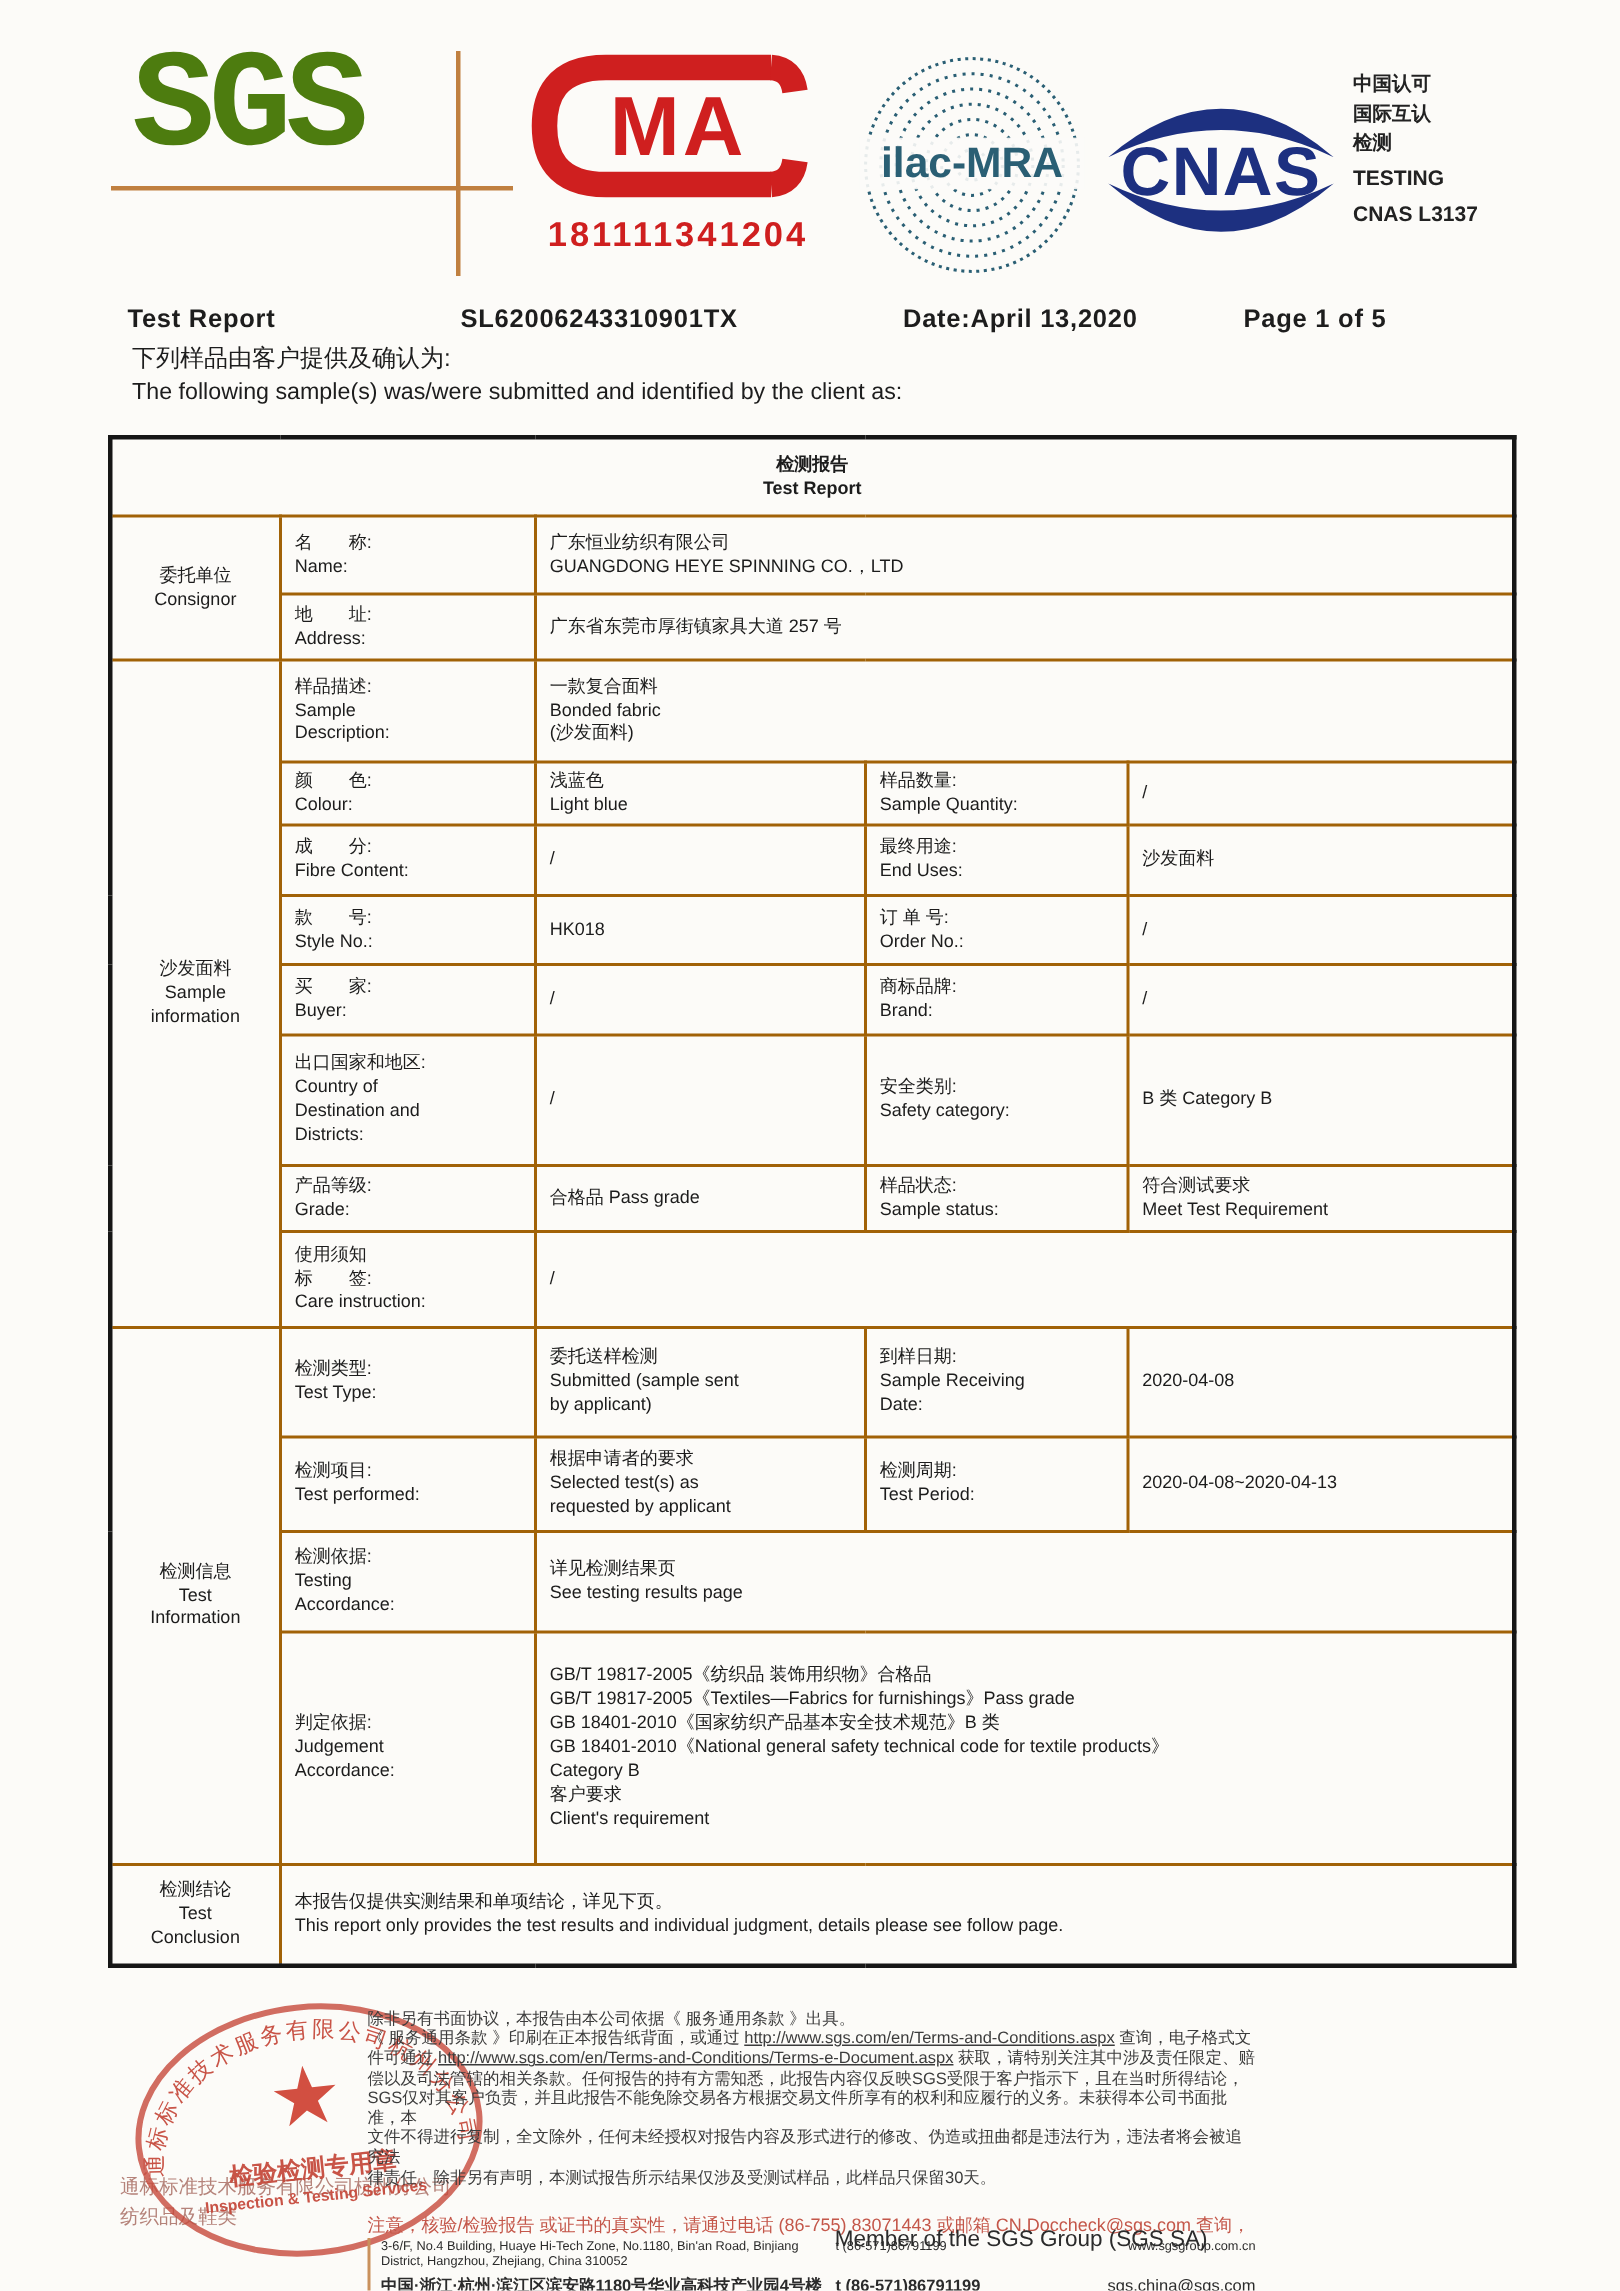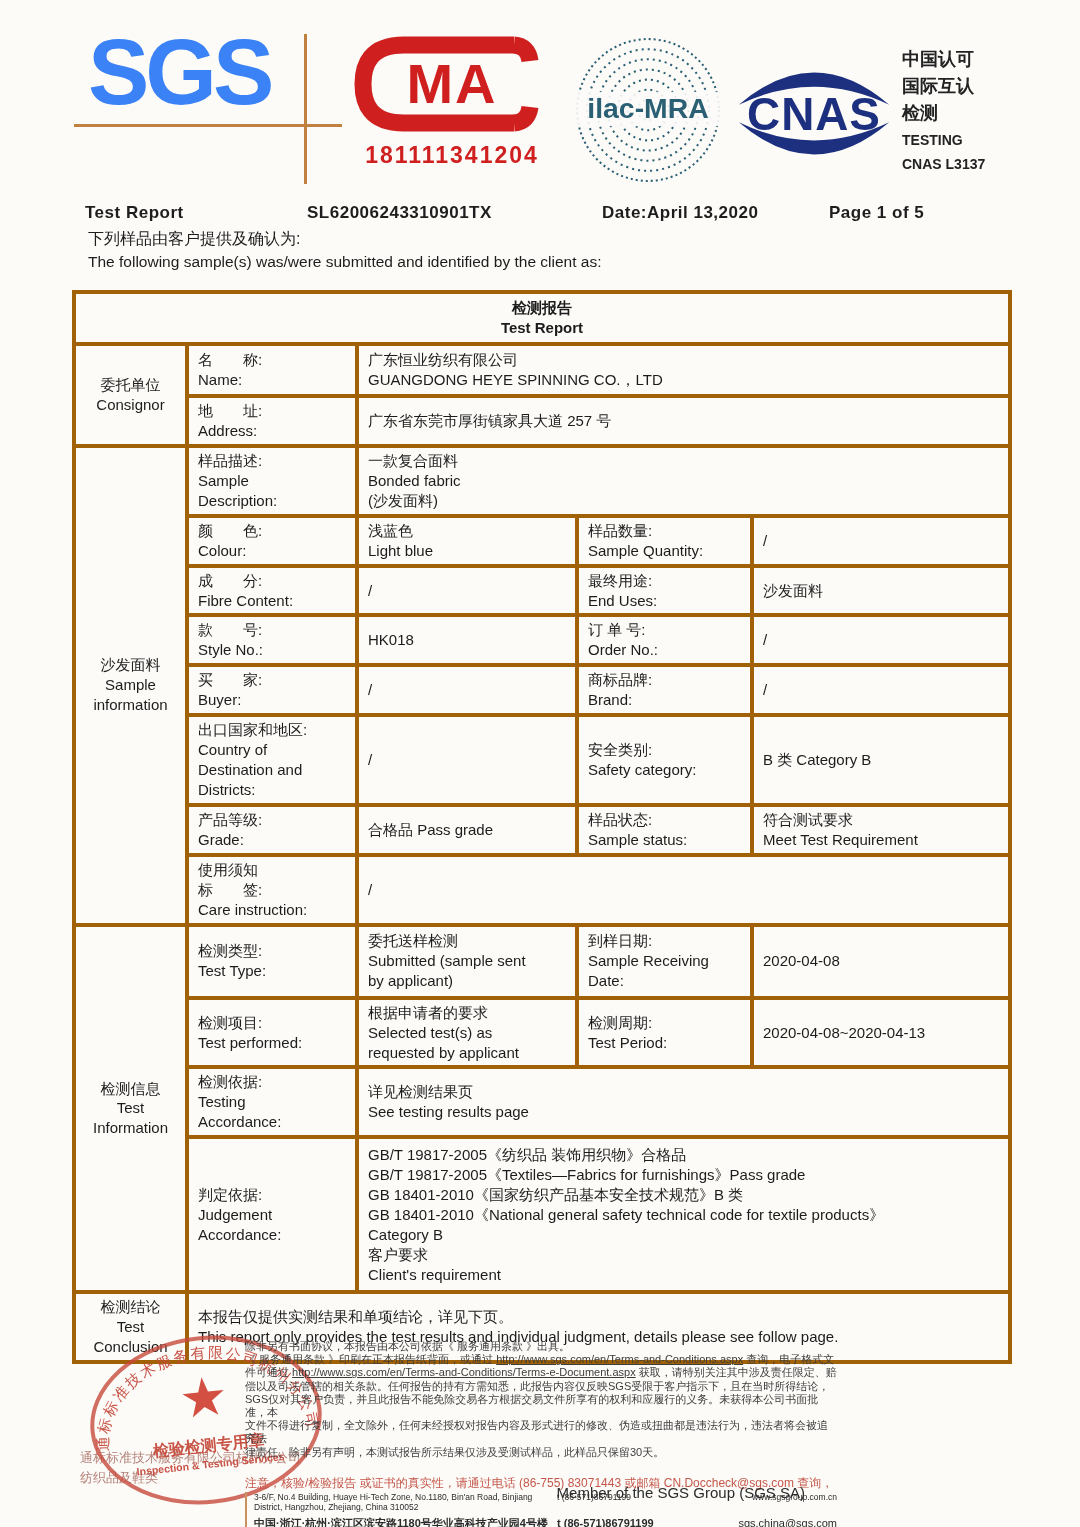--- a/index.html
+++ b/index.html
@@ -4,42 +4,42 @@
 <style>
   html,body{margin:0;padding:0;}
   body{
     width:1080px;height:1527px;position:relative;overflow:hidden;
     background:#fcfbf8;font-family:"Liberation Sans",sans-serif;color:#1d1d1d;
     -webkit-font-smoothing:antialiased;
   }
   
   .hdr{position:absolute;top:12px;left:0;width:1080px;height:188px;}
   .sgs{position:absolute;left:88px;top:14px;width:250px;height:130px;}
-  .sgs .word{font-size:92px;font-weight:bold;color:#3b82f6;letter-spacing:-4px;line-height:1;font-family:Liberation Sans, sans-serif;}
+  .sgs .word{font-size:92px;font-weight:bold;color:#4d7c0f;letter-spacing:-4px;line-height:1;font-family:Liberation Mono, monospace;}
   .sgs .hline{position:absolute;left:-14px;top:98px;width:268px;height:3px;background:#c08040;}
   .sgs .vline{position:absolute;left:216px;top:8px;width:3px;height:150px;background:#c08040;}
   .cma{position:absolute;left:352px;top:20px;width:200px;text-align:center;}
   .cma .num{color:#cf1f1f;font-size:23px;font-weight:bold;letter-spacing:2px;margin-top:2px;}
   .ilac{position:absolute;left:572px;top:22px;width:152px;height:152px;}
   .cnas{position:absolute;left:730px;top:42px;width:168px;height:122px;}
   .accred{position:absolute;left:902px;top:34px;line-height:1.5;}
-  .accred .zh{font-size:18px;font-weight:bold;color:#222;}
+  .accred .zh{font-size:13px;font-weight:bold;color:#222;}
   .accred .en{font-size:14px;font-weight:bold;color:#222;margin-top:3px;}
   
   .titlebar{position:absolute;top:203px;left:85px;width:940px;height:22px;font-weight:bold;font-size:17px;letter-spacing:.5px;}
   .titlebar span{position:absolute;top:0;white-space:nowrap;}
   .tb-report{left:0;}
   .tb-no{left:222px;}
   .tb-date{left:517px;}
   .tb-page{left:744px;}
   .intro-zh{position:absolute;top:229px;left:88px;font-size:16px;}
   .intro-en{position:absolute;top:253px;left:88px;font-size:15.5px;}
   
   table.rep{position:absolute;top:290px;left:72px;width:936px;border-collapse:collapse;table-layout:fixed;border:3px solid #161616;}
-  table.rep td{border:4px solid #a16207;font-size:15px;line-height:1.33;color:#1c1c1c;padding:3px 9px;vertical-align:middle;white-space:pre-line;word-wrap:break-word;}
+  table.rep td{border:2px solid #a16207;font-size:12px;line-height:1.33;color:#1c1c1c;padding:3px 9px;vertical-align:middle;white-space:pre-line;word-wrap:break-word;}
   td.ttl{text-align:center;font-weight:bold;font-size:16.5px;line-height:1.55;}
   td.sec{text-align:center;font-size:15px;}
   td.lbl{font-size:15px;}
   td.val{font-size:15px;}
   
   .footer{position:absolute;top:1336px;left:80px;width:770px;height:180px;}
   .stampzone{position:absolute;left:0;top:0;width:255px;height:185px;}
   .stamp-bg{position:absolute;left:0;top:112px;width:255px;font-size:13px;line-height:1.5;color:#b5837a;}
   .stamp{position:absolute;left:4px;top:-4px;transform:rotate(-6deg);opacity:.93;}
   .txtzone{position:absolute;left:165px;top:4px;width:592px;border-bottom:2px solid #c9915c;padding-bottom:3px;}

